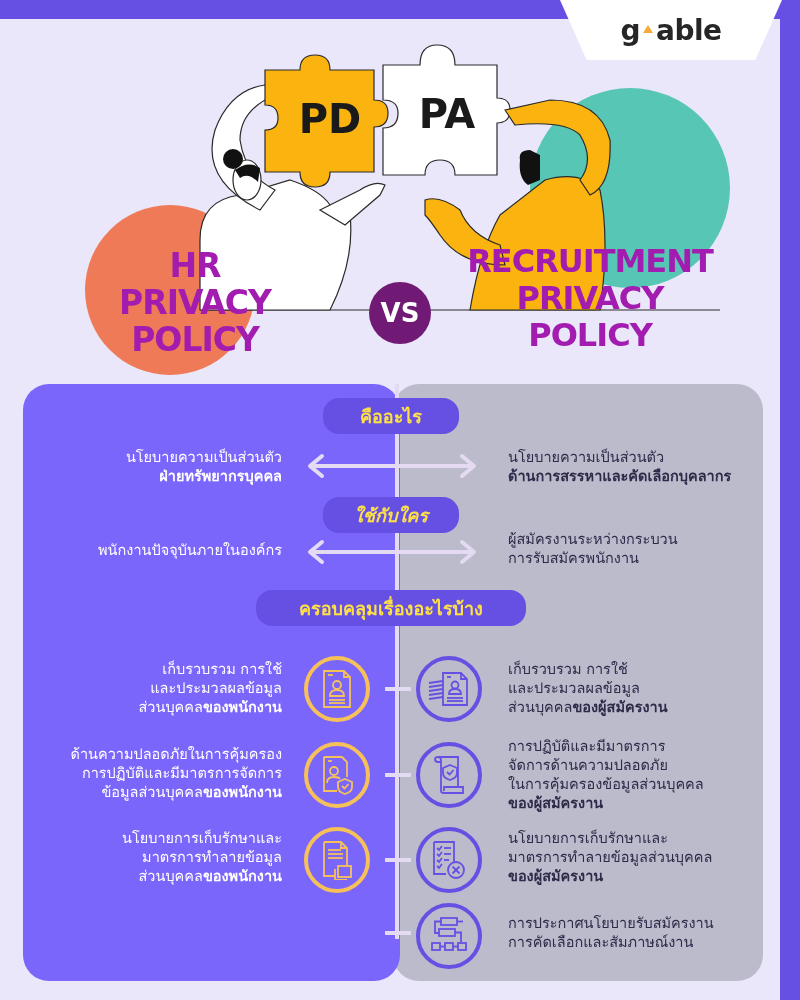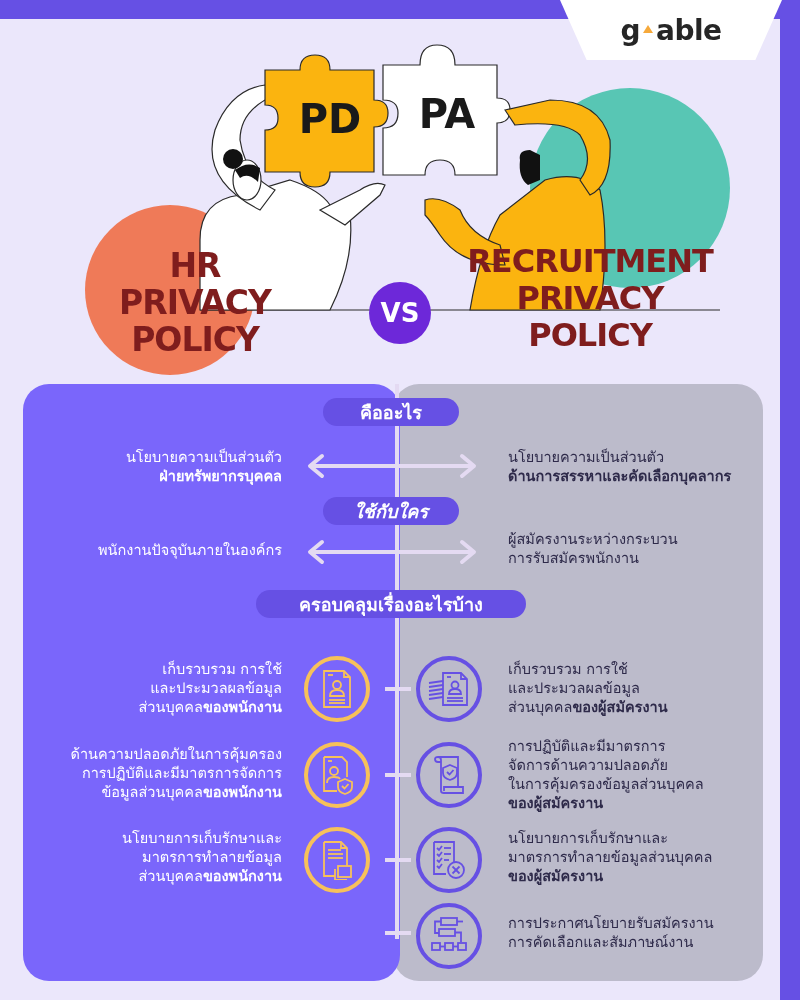--- a/index.html
+++ b/index.html
@@ -27,37 +27,37 @@
     border-left: 5px solid transparent; border-right: 5px solid transparent;
     border-bottom: 8px solid #f6a93b; margin: 0 3px 0 3px; position: relative; top: -1px;
   }
 
   
   .circle-orange { position: absolute; left: 85px; top: 205px; width: 170px; height: 170px; border-radius: 50%; background: #ef7a58; }
   .circle-teal { position: absolute; left: 530px; top: 88px; width: 200px; height: 200px; border-radius: 50%; background: #58c6b4; }
   .illustration { position: absolute; left: 0; top: 0; width: 800px; height: 380px; }
   .hero-title {
     position: absolute; font-family: "DejaVu Sans", sans-serif; font-weight: bold;
-    color: #7f1d1d; text-align: center; line-height: 37px; font-size: 33px; letter-spacing: -1px;
+    color: #a21caf; text-align: center; line-height: 37px; font-size: 33px; letter-spacing: -1px;
   }
   .hero-left { left: 95px; top: 247px; width: 200px; }
   .hero-right { left: 440px; top: 243px; width: 300px; font-size: 32px; }
   .vs-badge {
     position: absolute; left: 369px; top: 282px; width: 62px; height: 62px; border-radius: 50%;
-    background: #6d28d9; color: #ffffff; font-weight: bold; font-size: 26px;
+    background: #701a75; color: #ffffff; font-weight: bold; font-size: 26px;
     display: flex; align-items: center; justify-content: center;
   }
 
   
   .panel-left { position: absolute; left: 23px; top: 384px; width: 377px; height: 597px; background: #7a66fb; border-radius: 26px; }
   .panel-right { position: absolute; left: 393px; top: 384px; width: 370px; height: 597px; background: #bcbbcb; border-radius: 26px; }
   .center-line { position: absolute; left: 395px; top: 384px; width: 4px; height: 555px; background: #e4daf2; }
 
   .pill {
-    position: absolute; height: 28px; border-radius: 16px; background: #6650e4; color: #ffffff;
+    position: absolute; height: 36px; border-radius: 16px; background: #6650e4; color: #fde047;
     font-weight: bold; font-size: 18px; display: flex; align-items: center; justify-content: center;
   }
   .pill-what { left: 323px; top: 398px; width: 136px; }
   .pill-who { left: 323px; top: 497px; width: 136px; font-style: italic; }
   .pill-cover { left: 256px; top: 590px; width: 270px; }
 
   .arrow { position: absolute; height: 30px; width: 172px; }
 
   .txt { position: absolute; font-size: 14.5px; line-height: 19px; }
   .txt b { font-weight: bold; }

